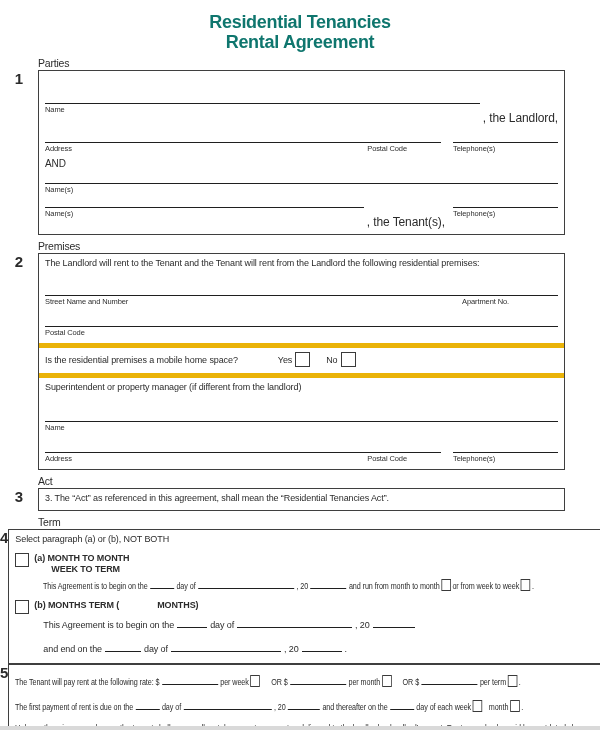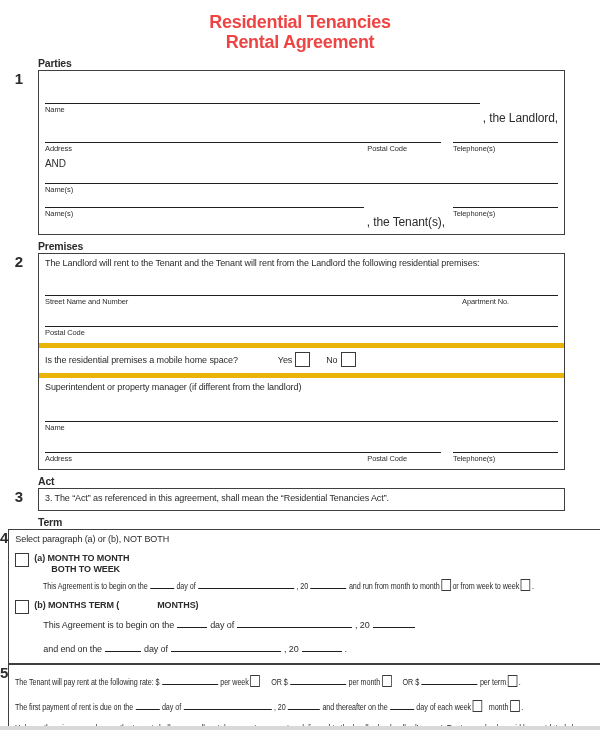--- a/index.html
+++ b/index.html
@@ -1,21 +1,21 @@
 <!DOCTYPE html>
 <html><head>
 <meta charset="utf-8">
 <style>
   html,body{margin:0;padding:0;background:#ffffff;}
   .page{
     position:relative;width:600px;height:730px;background:#fff;overflow:hidden;
     font-family:"Liberation Sans","DejaVu Sans",sans-serif;color:#2b2b2b;
   }
-  .title{ text-align:center; padding-top:12px; font-weight:bold; font-size:18px; line-height:20px; color:#ef4444; letter-spacing:-0.3px;}
-  .sec-header{ margin:5px 35px 1px 38px; font-weight:bold; font-size:10.5px; letter-spacing:-0.2px;}
+  .title{ text-align:center; padding-top:12px; font-weight:bold; font-size:18px; line-height:20px; color:#0f766e; letter-spacing:-0.3px;}
+  .sec-header{ margin:5px 35px 1px 38px; font-weight:normal; font-size:10.5px; letter-spacing:-0.2px;}
   .row-wrap{ display:flex; margin-right:35px;}
   .num{ width:38px; text-align:center; font-size:15px; font-weight:bold; line-height:15px; padding-top:1px; color:#2b2b2b;}
   .box{ flex:1; border:1px solid #3f3f3f; font-size:9px; letter-spacing:-0.1px;}
   .bsec{ padding:4px 6px 6px 6px;}
   .bsec + .bsec{ border-top:5px solid #eab308;}
   .txt{ font-size:9px; line-height:11px;}
   
   .line-grid{ display:flex; align-items:flex-start;}
   .lg-main{ flex:1; min-width:0;}
   .lg-tel{ width:105px; margin-left:12px;}
@@ -196,21 +196,21 @@
   <div class="row-wrap">
     <div class="num">4</div>
     <div class="box">
       <div class="bsec">
         <div class="txt">Select paragraph (a) or (b), NOT BOTH</div>
 
         <div class="opt-row">
           <span class="cbO"></span>
           <span class="opt-bold">
             <span style="display:block">(a) MONTH TO MONTH</span>
-            <span style="display:block" class="indent17">BOTH TO WEEK</span>
+            <span style="display:block" class="indent17">WEEK TO TERM</span>
           </span>
         </div>
 
         <div class="sentence indent28 mt4">
           <div class="cx80"><span>This Agreement is to begin on the</span><span class="bl w30"></span><span>day of</span><span class="bl w120"></span><span>, 20</span><span class="bl w45"></span><span>and run from month to month</span><span class="cb"></span><span>or from week to week</span><span class="cb"></span><span>.</span></div>
         </div>
 
         <div class="opt-row mt10">
           <span class="cbO"></span>
           <span class="opt-bold"><span>(b) MONTHS TERM (</span><span class="months-gap"></span><span>MONTHS)</span></span>

